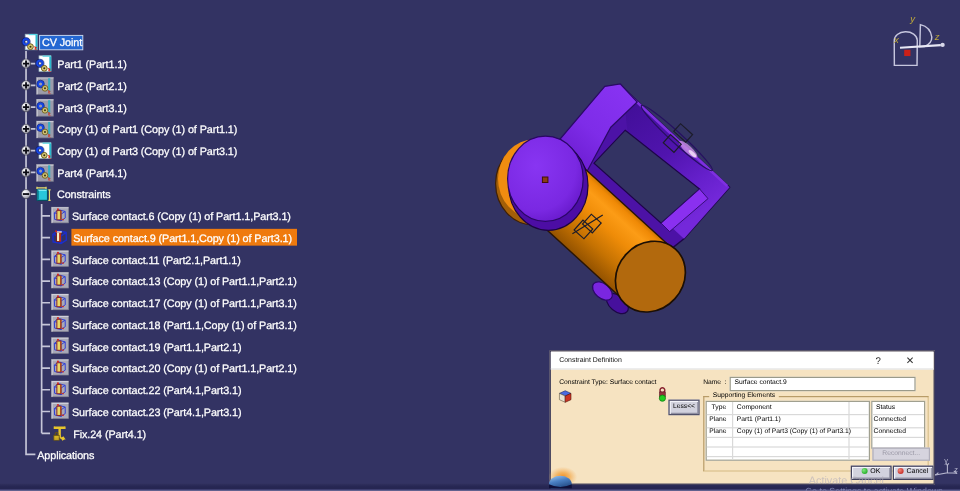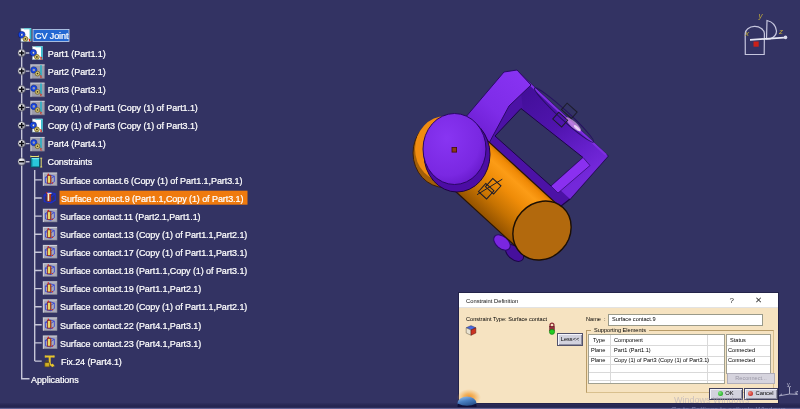--- a/index.html
+++ b/index.html
@@ -312,14 +312,14 @@
     <stop offset="0" stop-color="#a6cdf0"></stop>
         <stop offset="0.4" stop-color="#4a80c4"></stop>
     <stop offset="0.75" stop-color="#2a5590"></stop>
         <stop offset="1" stop-color="#142a52"></stop>
   </linearGradient>
   <ellipse cx="14" cy="8.5" rx="12" ry="8.5" fill="url(#halo)"></ellipse>
   <ellipse cx="12" cy="14.5" rx="9.5" ry="7" fill="url(#sphg)"></ellipse>
   <path d="M2.5,14.5 q9.5,4.5 19,0 l0,3.5 l-19,0 z" fill="#10103a"></path>
  </svg>
 </div>
-<div id="wm1">Windows Windows</div>
+<div id="wm1">Activate Cancel</div>
 <div id="wm2">Go to Settings to activate Windows.</div>
 
 </body></html>

